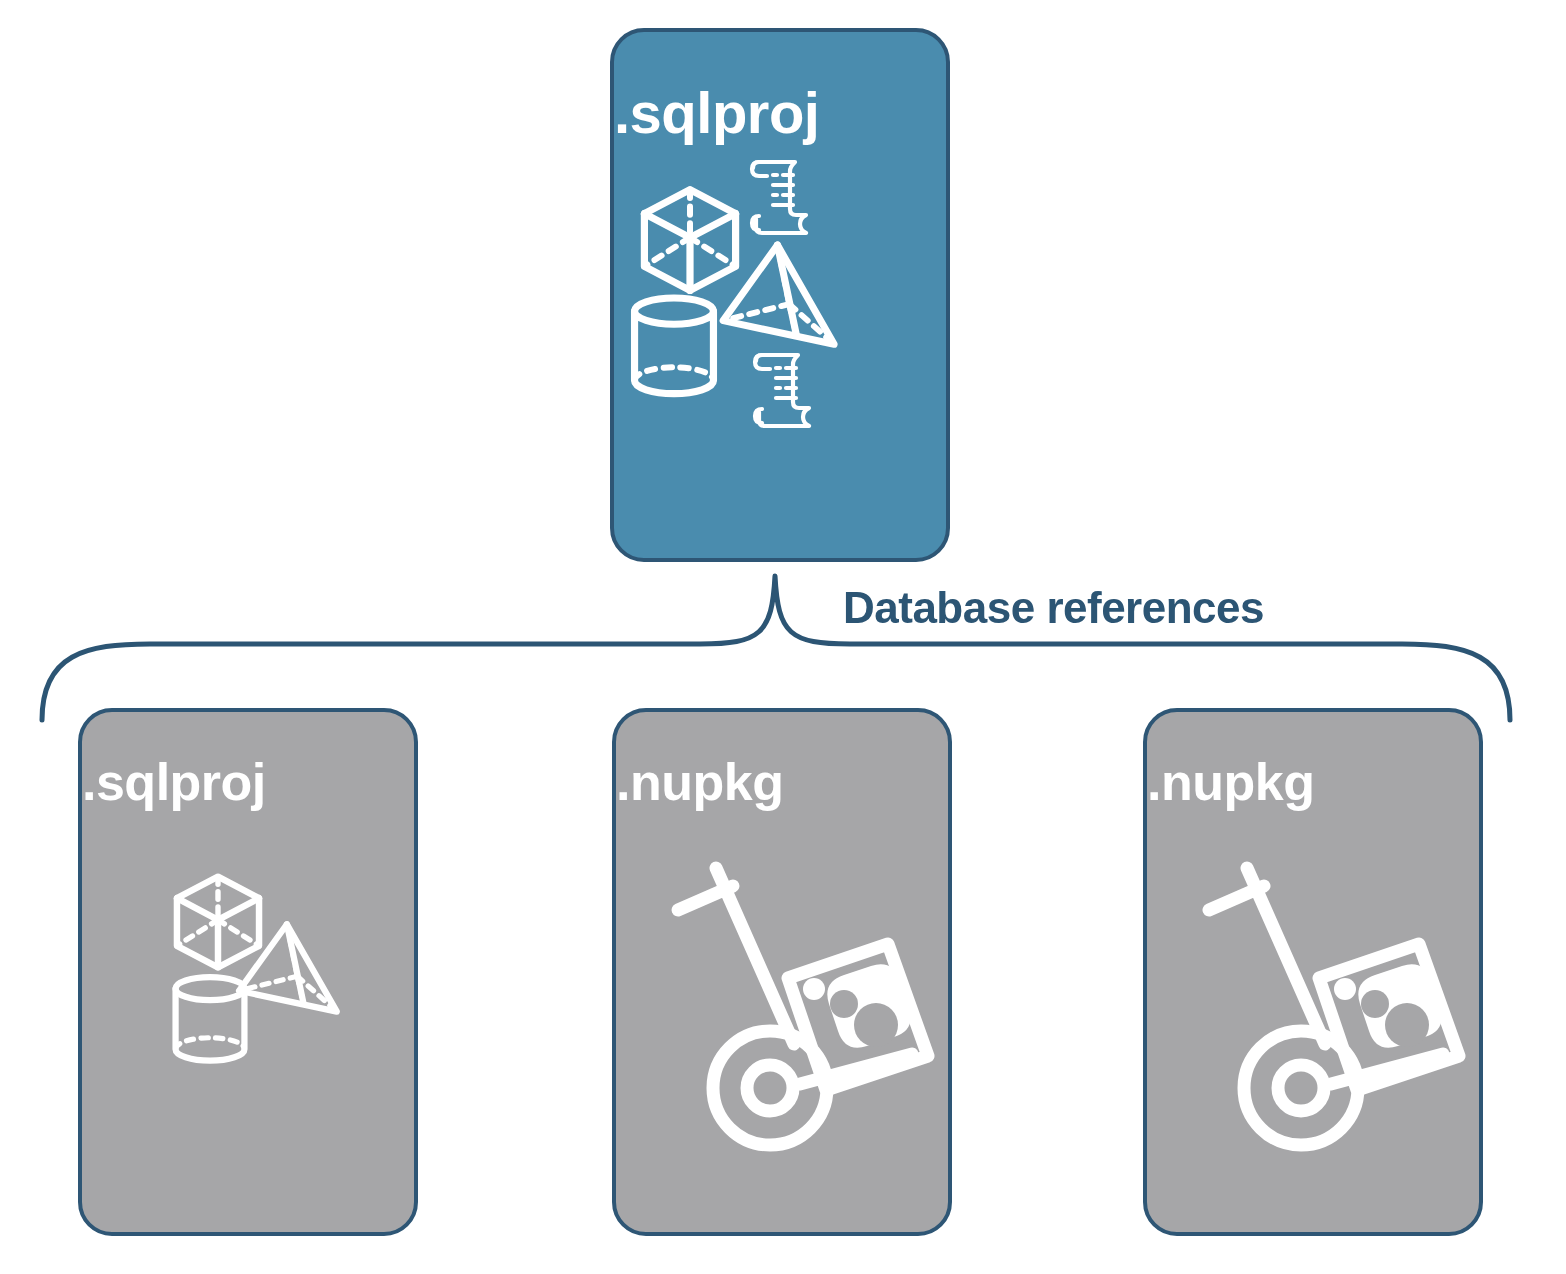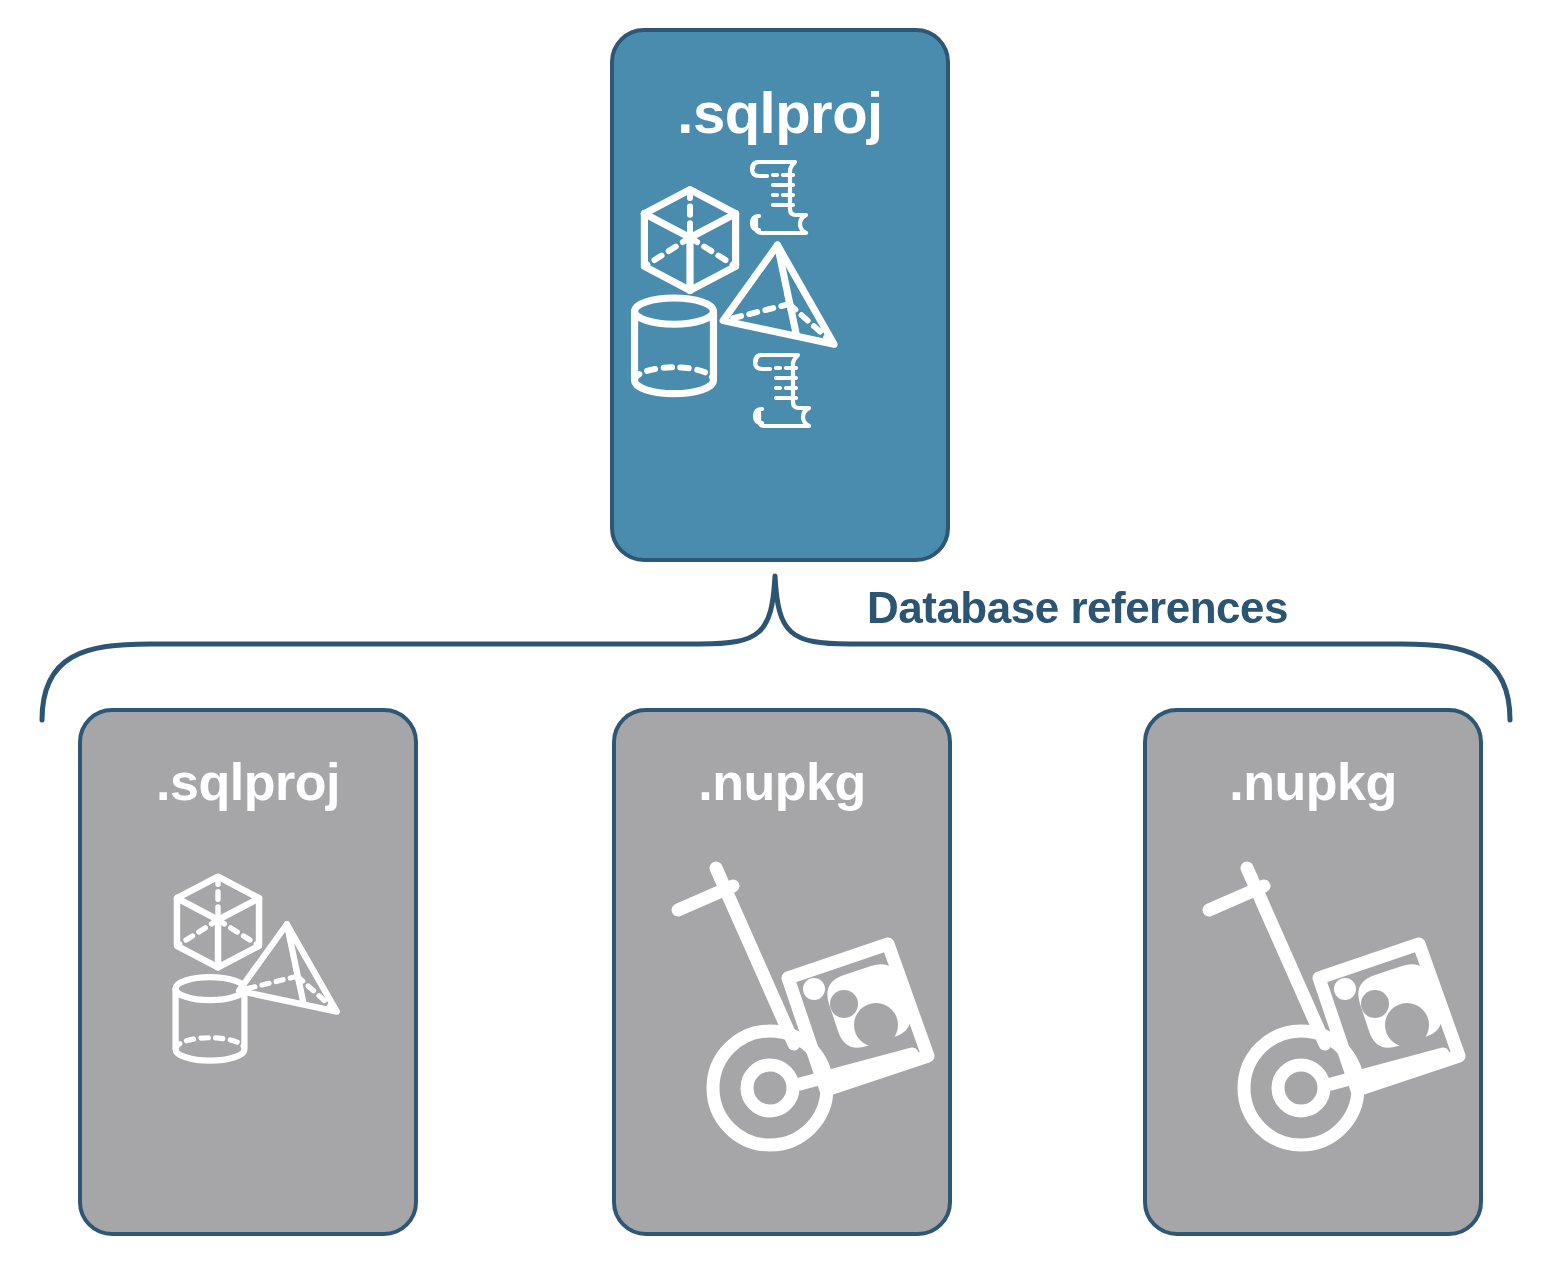--- a/index.html
+++ b/index.html
@@ -19,21 +19,20 @@
     overflow: hidden;
   }
 
   .card {
     position: absolute;
     box-sizing: border-box;
     border: 4px solid #2e5675;
     border-radius: 34px;
     display: flex;
     flex-direction: column;
-    align-items: center;
   }
   .card.blue  { background: #4a8cae; }
   .card.gray  { background: #a6a6a8; }
 
   .card-title {
     color: #ffffff;
     font-weight: bold;
     letter-spacing: -0.5px;
     line-height: 1;
     user-select: none;
@@ -63,21 +62,21 @@
   #bracket {
     position: absolute;
     left: 0; top: 540px;
     width: 1566px; height: 220px;
     pointer-events: none;
   }
 
   
   #bracket-label {
     position: absolute;
-    left: 867px;
+    left: 843px;
     top: 586px;
     color: #2c5574;
     font-size: 44px;
     font-weight: bold;
     letter-spacing: -0.5px;
     line-height: 1;
     white-space: nowrap;
     user-select: none;
   }
 </style>

